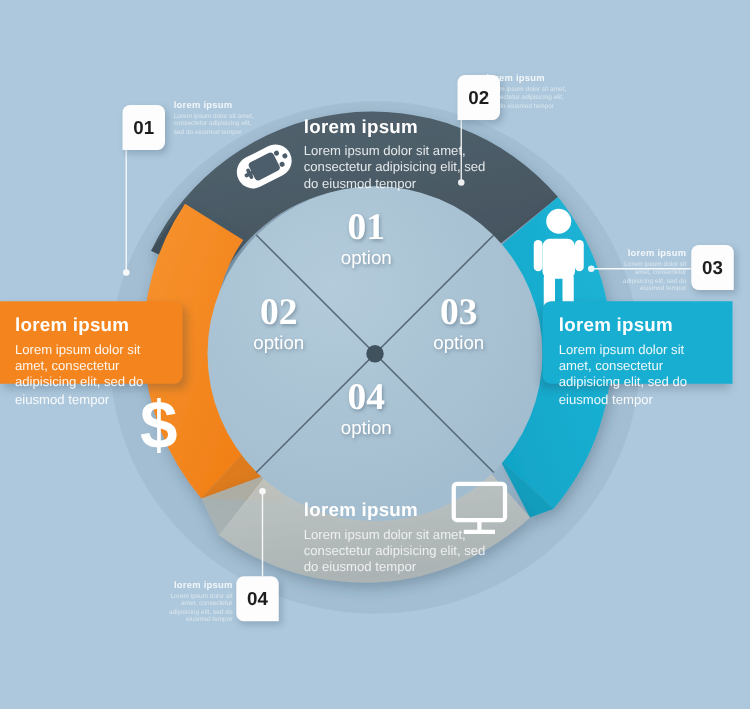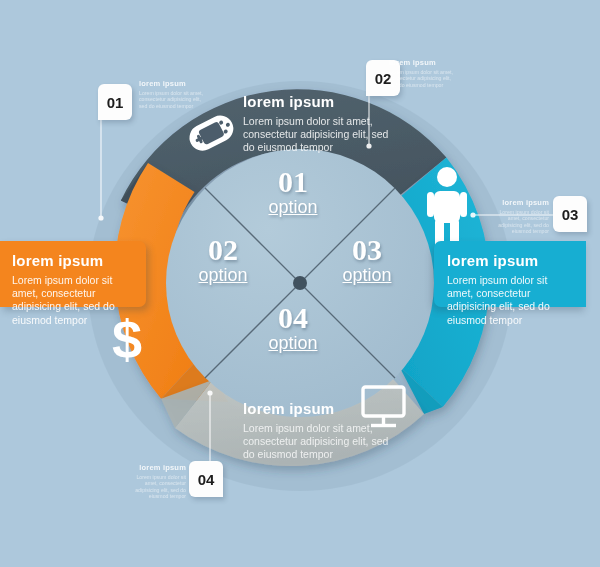--- a/index.html
+++ b/index.html
@@ -78,23 +78,22 @@
   #mini-04{left:133px;top:463px;width:53px;}
 
   
   .opt{position:absolute;text-align:center;color:#ffffff;}
   .opt .num{
     font-family:"Liberation Serif", serif;
     font-weight:bold;font-size:30px;line-height:30px;
     text-shadow:1px 2px 3px rgba(40,60,80,.35);
   }
   .opt .word{
-    font-size:18px;line-height:20px;font-weight:normal;
+    font-size:15px;line-height:20px;font-weight:normal;
     text-shadow:1px 2px 3px rgba(40,60,80,.35);
-    text-decoration:underline;
   }
   #opt-1{left:238px;top:167px;width:110px;}
   #opt-2{left:168px;top:235px;width:110px;}
   #opt-3{left:312px;top:235px;width:110px;}
   #opt-4{left:238px;top:303px;width:110px;}
 </style>
 </head>
 <body>
 
 <div id="stage">

